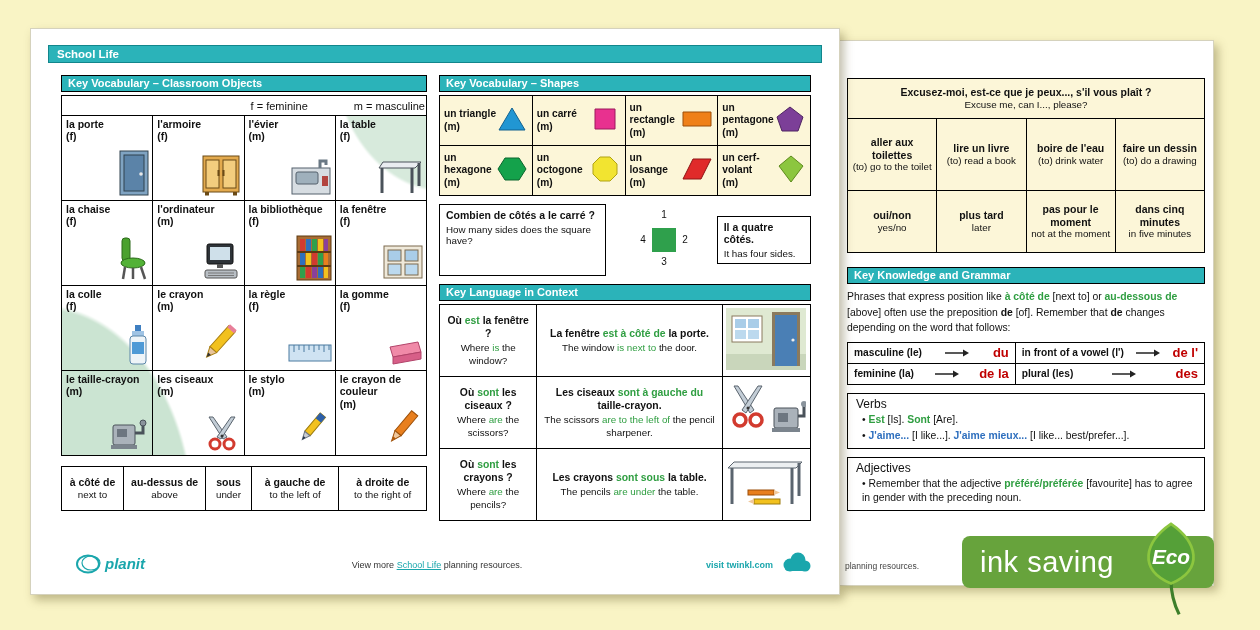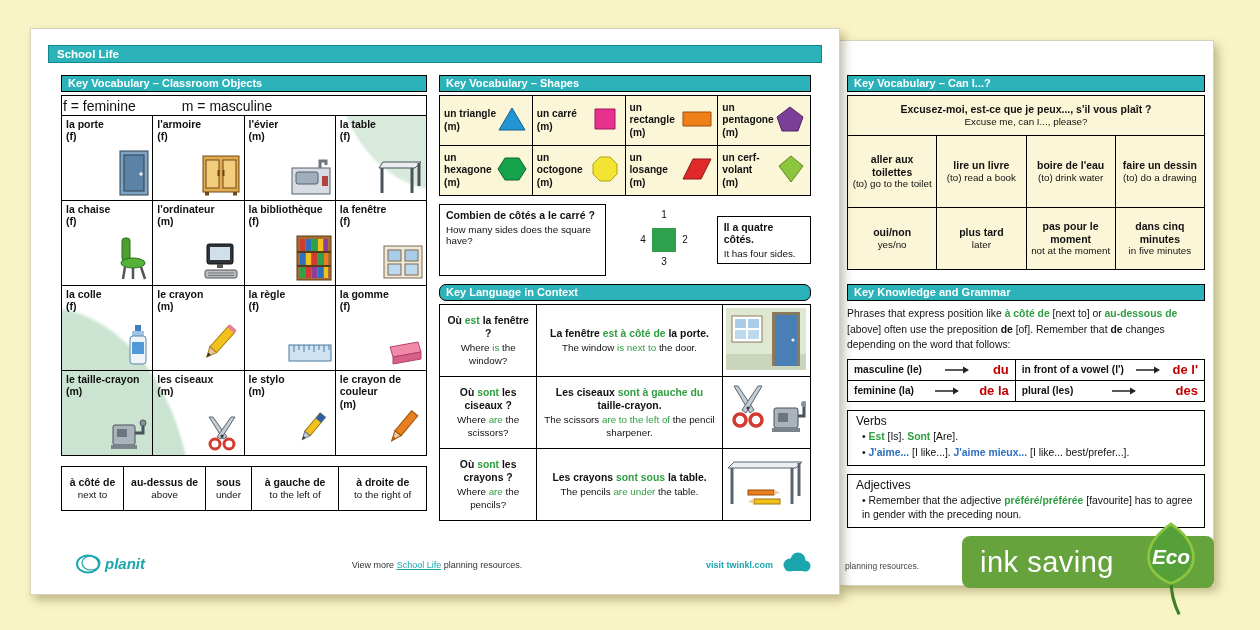--- a/index.html
+++ b/index.html
@@ -38,21 +38,21 @@
   table { width:100%; border-collapse:collapse; table-layout:fixed; }
   td { border:1px solid #000; }
 
   
   .vocab { margin-top:3px;
     background:
       radial-gradient(90% 130% at -5% 118%, rgba(140,195,155,.45) 45%, rgba(140,195,155,0) 46%),
       radial-gradient(75% 95% at 105% -12%, rgba(140,195,155,.35) 40%, rgba(140,195,155,0) 41%),
       #fff;
   }
-  .legend-cell { height:20px; background:#fff; text-align:left; font-size:14px; }
+  .legend-cell { height:20px; background:#fff; text-align:right; font-size:11px; }
   .legend-cell .sp { margin-left:46px; }
   .vcell { height:85px; vertical-align:top; padding:2px 4px; font-size:10.5px; font-weight:bold; position:relative; background:transparent; }
   .vlabel { line-height:1.18; }
   .vicon { position:absolute; right:3px; bottom:2px; }
 
   
   .pos { margin-top:10px; background:#fff; }
   .pos td { text-align:center; vertical-align:middle; padding:4px 2px; height:44px; }
   .txt-fr { font-weight:bold; font-size:10.5px; line-height:1.2; }
   .txt-en { font-weight:normal; font-size:9.8px; line-height:1.2; color:#111; }
@@ -121,21 +121,20 @@
   .eco-leaf { position:absolute; right:4px; top:-14px; }
 </style>
 </head>
 <body>
 
 <div class="canvas">
 
   <div class="page page-back">
     <div class="bk-inner">
 
-      <div class="hdr">Key Vocabulary – Can I...?</div>
 
       <table class="cani">
         <tbody>
             <tr>
           <td colspan="4" class="intro-cell">
             <div class="txt-fr">Excusez-moi, est-ce que je peux..., s'il vous plaît ?</div>
             <div class="txt-en">Excuse me, can I..., please?</div>
           </td>
         </tr>
         <tr class="r1">
@@ -572,21 +571,21 @@
           <span class="n n-bottom">3</span>
           <span class="n n-left">4</span>
           <div class="greensq"></div>
         </div>
         <div class="abox">
           <div class="txt-fr">Il a quatre côtés.</div>
           <div class="txt-en">It has four sides.</div>
         </div>
       </div>
 
-      <div class="hdr" style="margin-top:8px;border-radius:7px;">Key Language in Context</div>
+      <div class="hdr" style="margin-top:8px;">Key Language in Context</div>
 
       <table class="ctx">
         <colgroup>
             <col style="width:97px">
             <col style="width:185px">
             <col style="width:88px">
           </colgroup>
         <tbody>
             <tr>
           <td>

